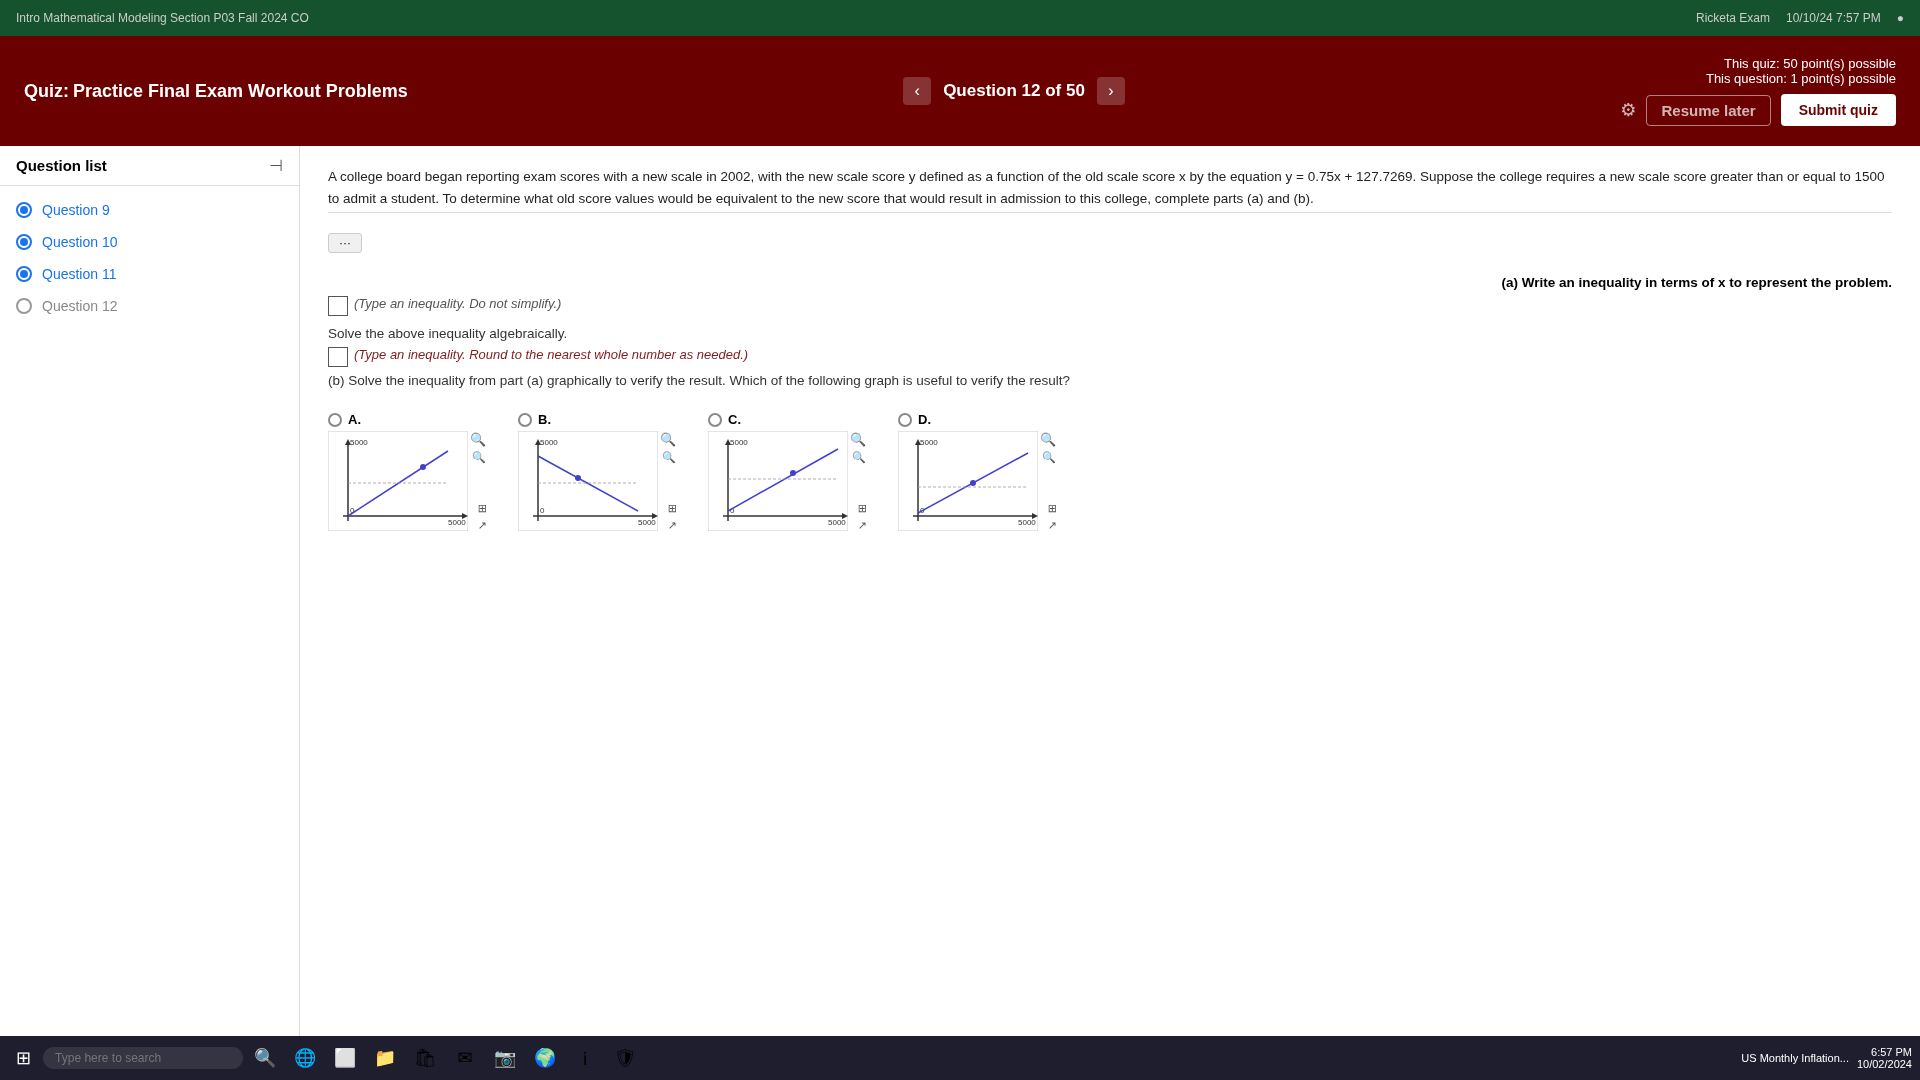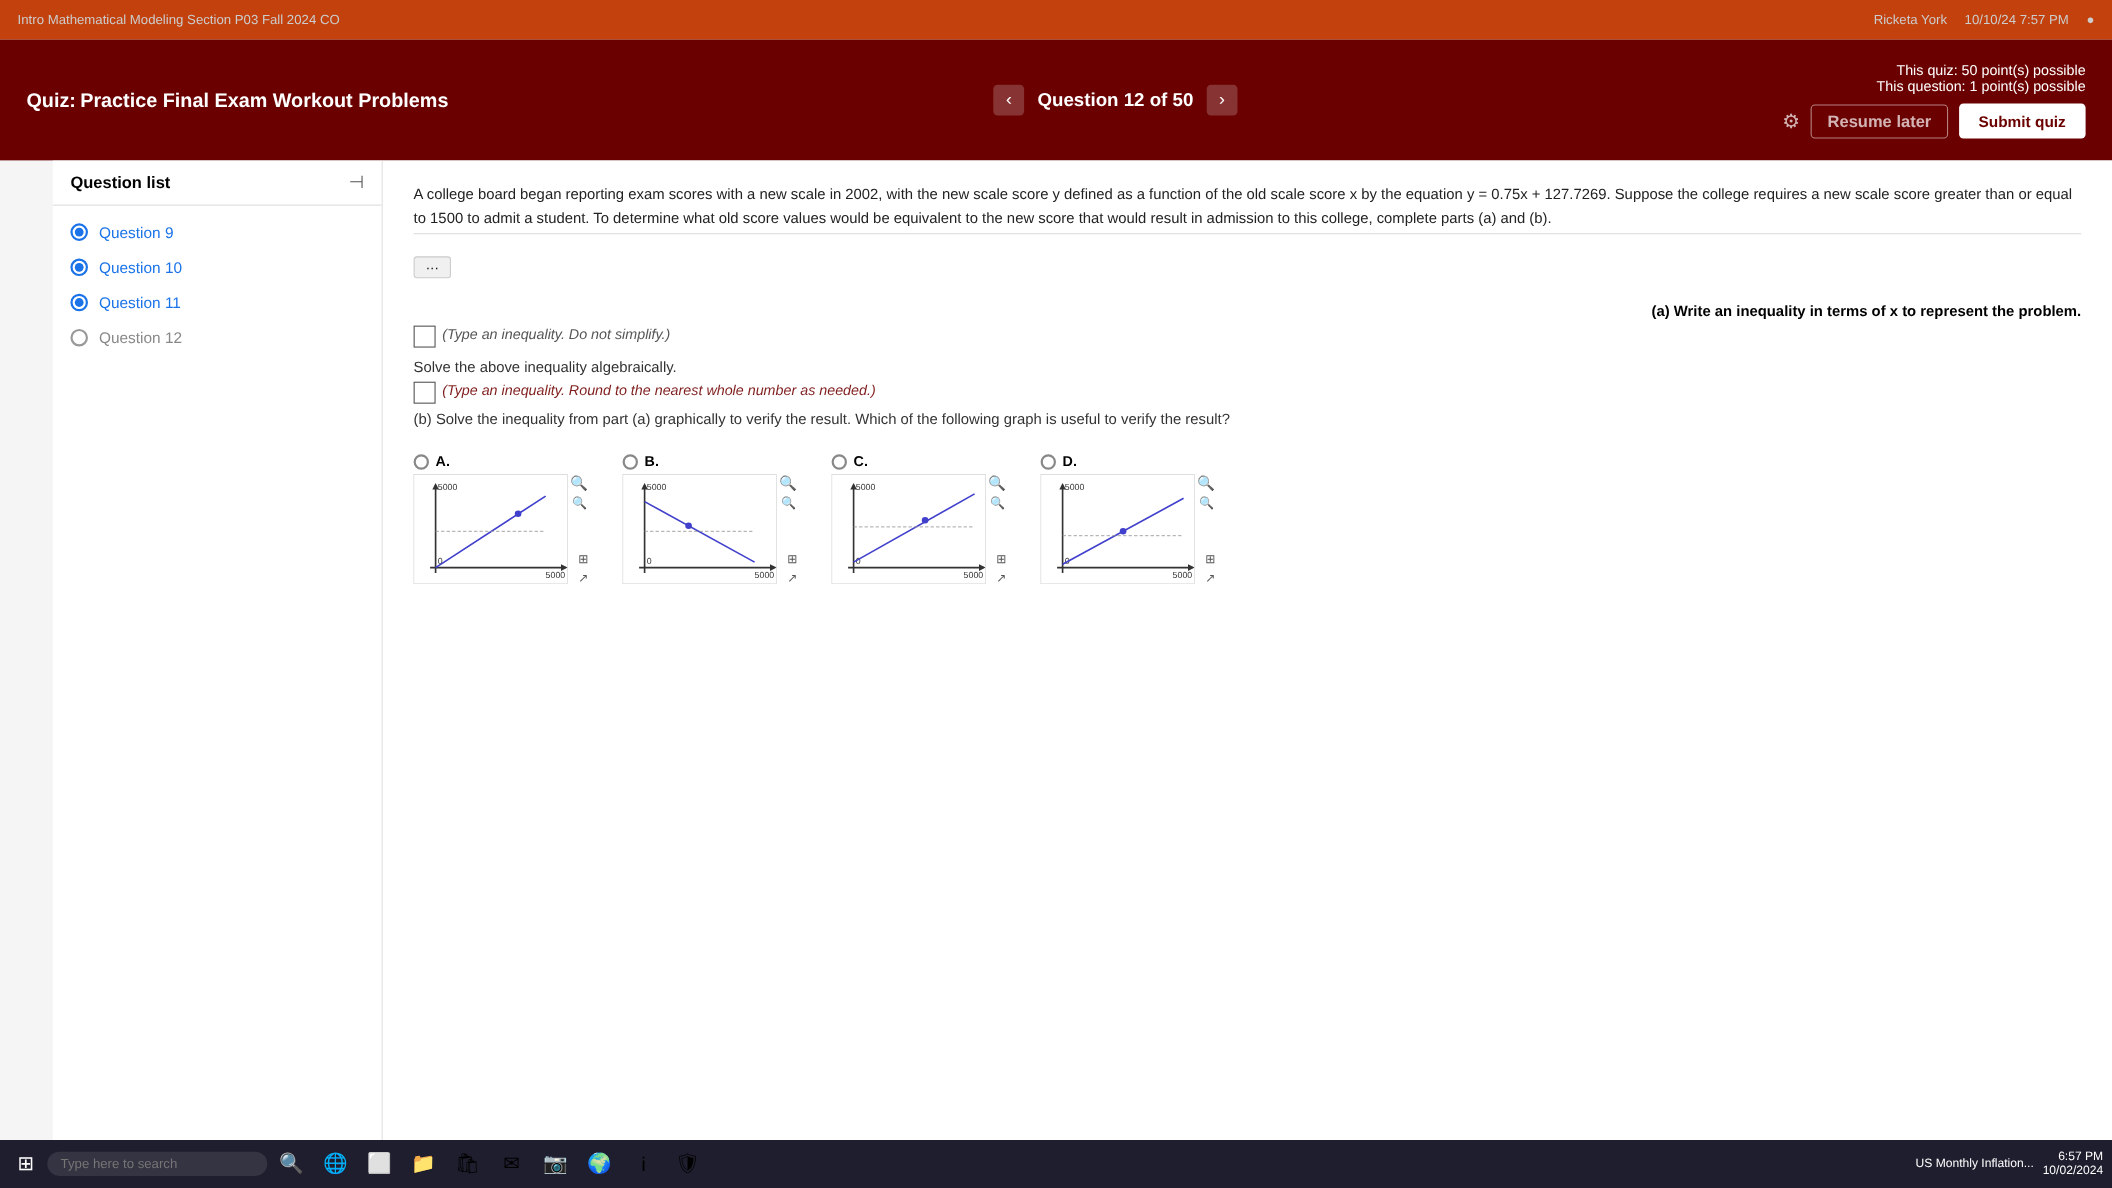--- a/index.html
+++ b/index.html
@@ -1,20 +1,20 @@
 <!DOCTYPE html>
 <html><head>
   <meta charset="utf-8">
   <style>
     * { box-sizing: border-box; margin: 0; padding: 0; }
     body { font-family: Arial, sans-serif; background: #f0f0f0; font-size: 13px; overflow: hidden; width: 1920px; height: 1080px; }
 
     
     #top-bar {
-      background: #c2410c;
+      background: #14532d;
       color: #ccc;
       display: flex;
       align-items: center;
       justify-content: space-between;
       padding: 4px 16px;
       height: 36px;
       font-size: 12px;
     }
     #top-bar-right { display: flex; align-items: center; gap: 16px; }
 
@@ -84,21 +84,20 @@
       background: #f5f5f5;
     }
 
     
     #sidebar {
       width: 300px;
       background: white;
       border-right: 1px solid #ddd;
       display: flex;
       flex-direction: column;
-      margin-left: 48px;
     }
     #sidebar-header {
       display: flex;
       align-items: center;
       justify-content: space-between;
       padding: 10px 16px;
       border-bottom: 1px solid #ddd;
       font-weight: bold;
       font-size: 15px;
     }
@@ -320,21 +319,21 @@
     }
     .taskbar-time { text-align: right; font-size: 11px; }
     .system-tray { display: flex; align-items: center; gap: 6px; }
   </style>
 </head>
 <body>
 
 <div id="top-bar">
   <span>Intro Mathematical Modeling Section P03 Fall 2024 CO</span>
   <div id="top-bar-right">
-    <span>Ricketa York</span>
+    <span>Ricketa Exam</span>
     <span>10/10/24 7:57 PM</span>
     <span>●</span>
   </div>
 </div>
 
 <div id="quiz-header">
   <div id="quiz-title-area">
     <span>Quiz:</span>
     <span>Practice Final Exam Workout Problems</span>
   </div>

